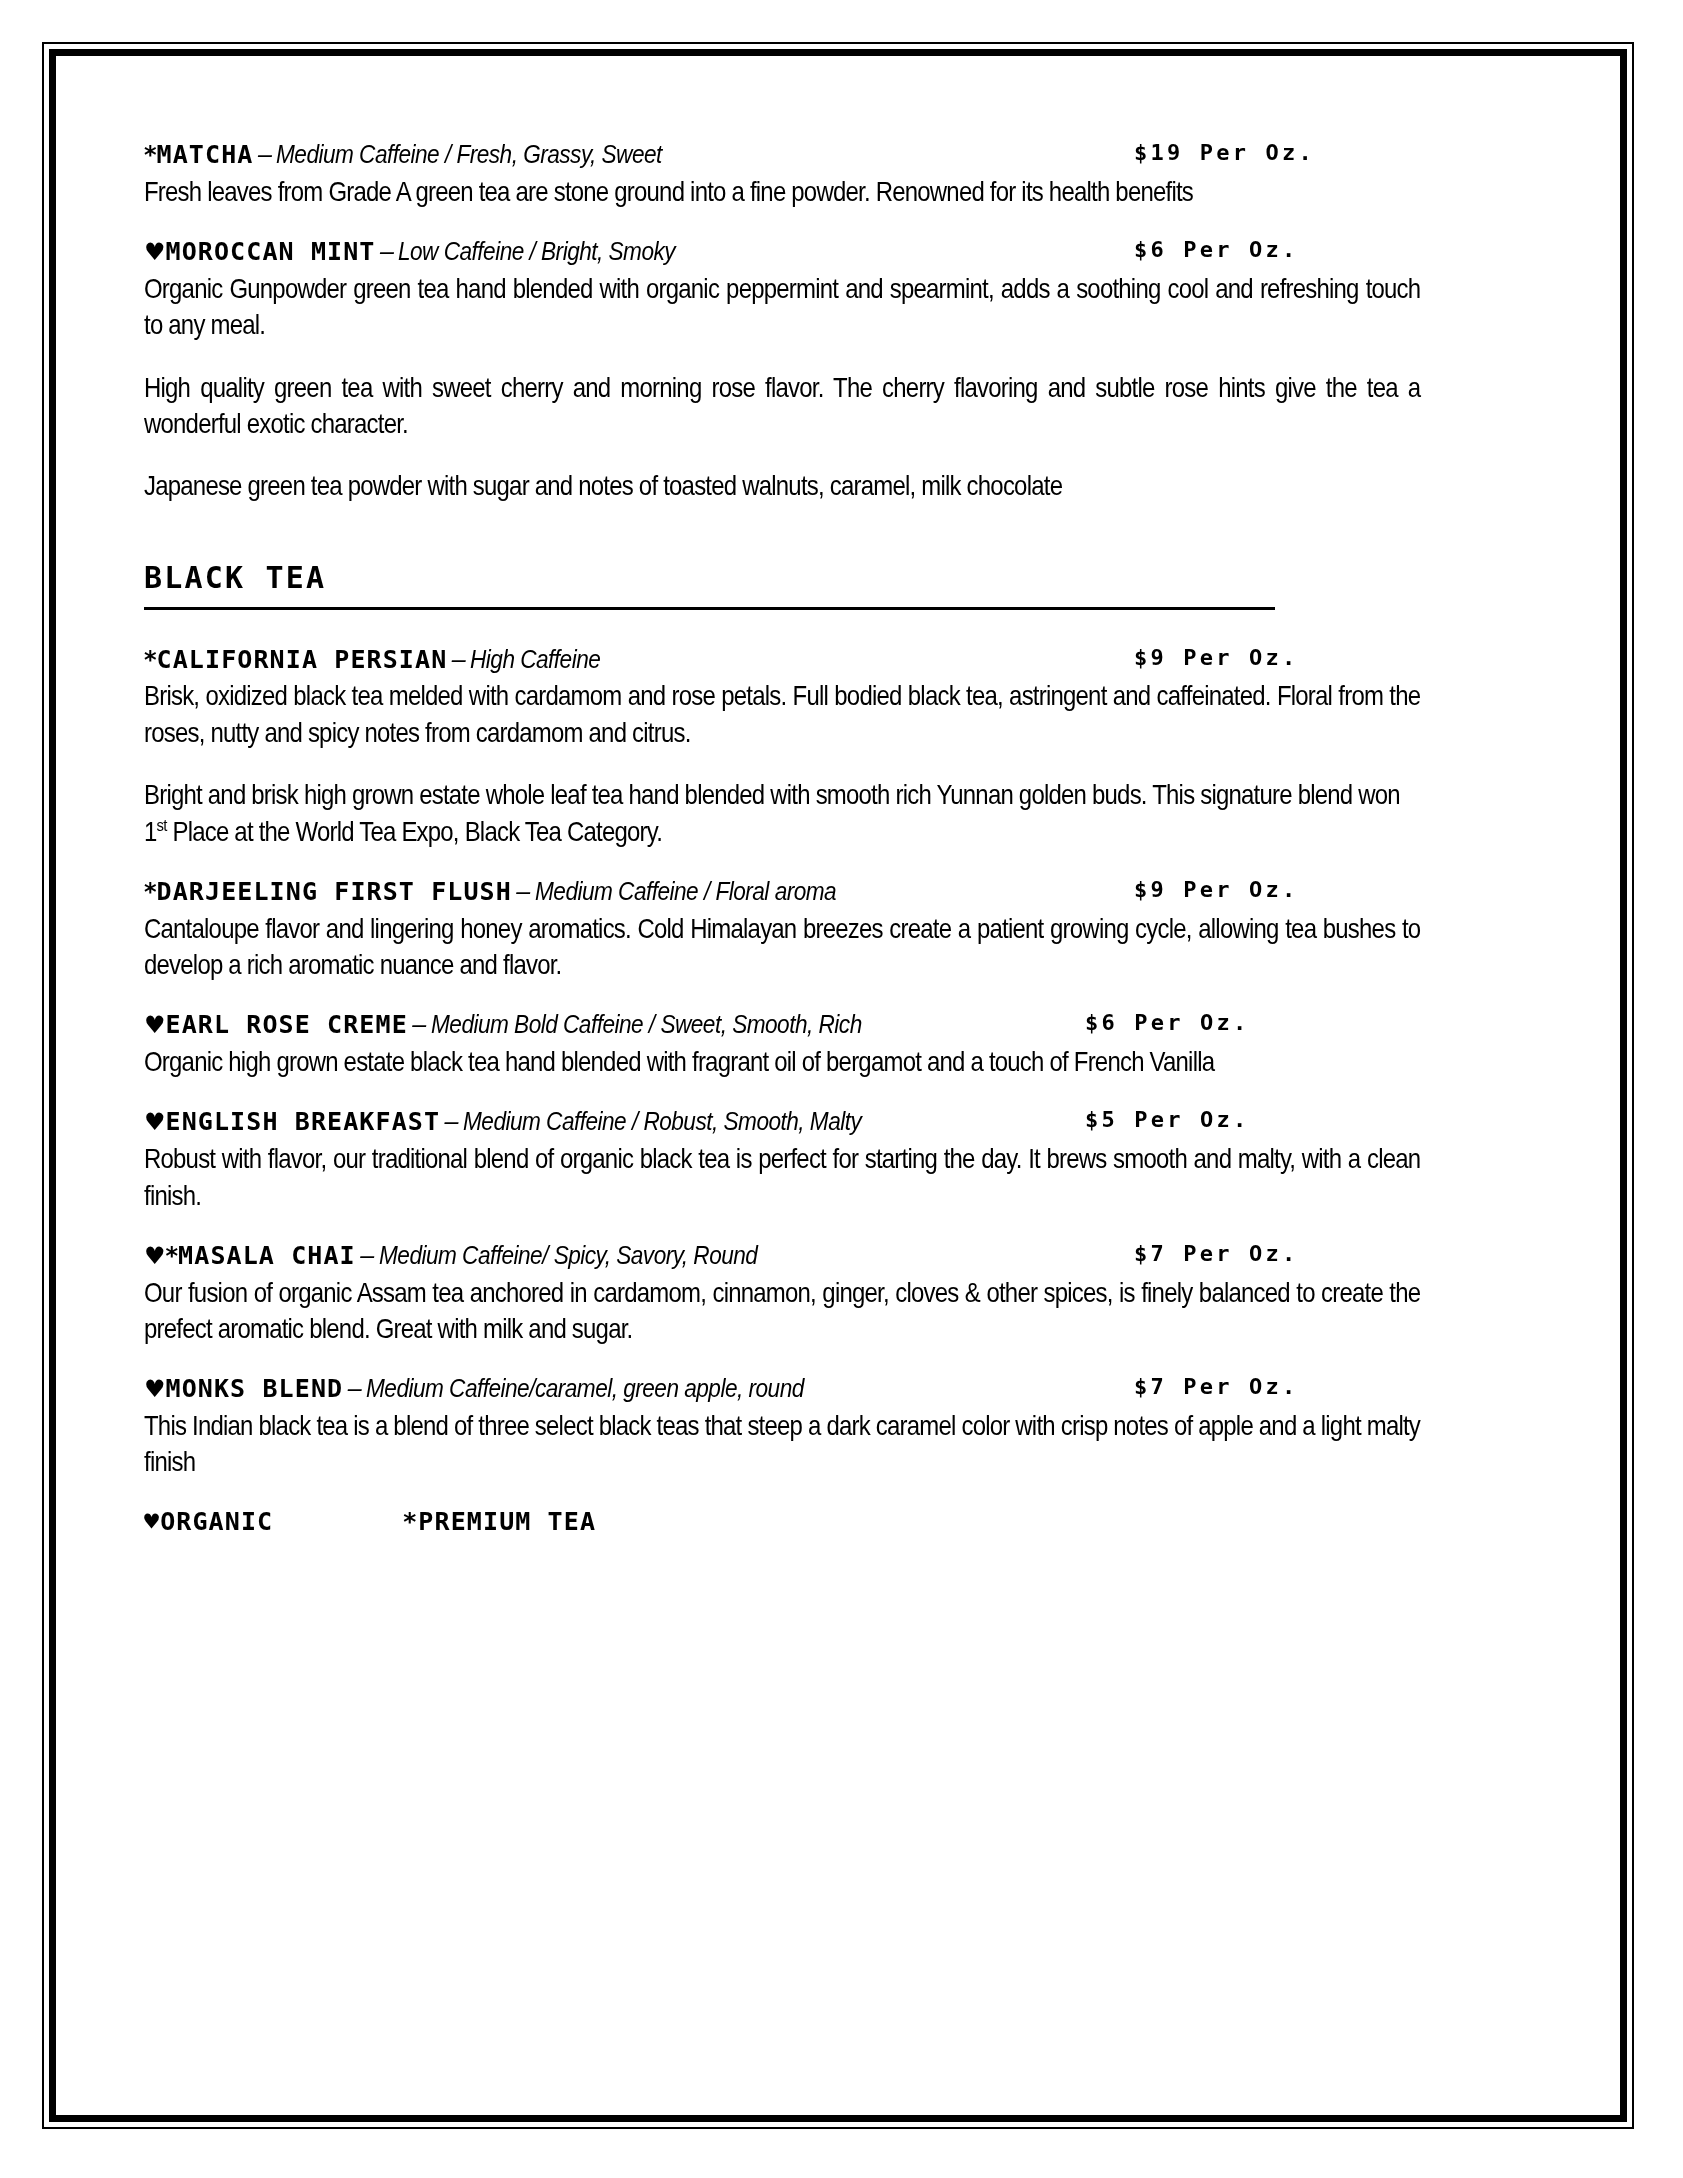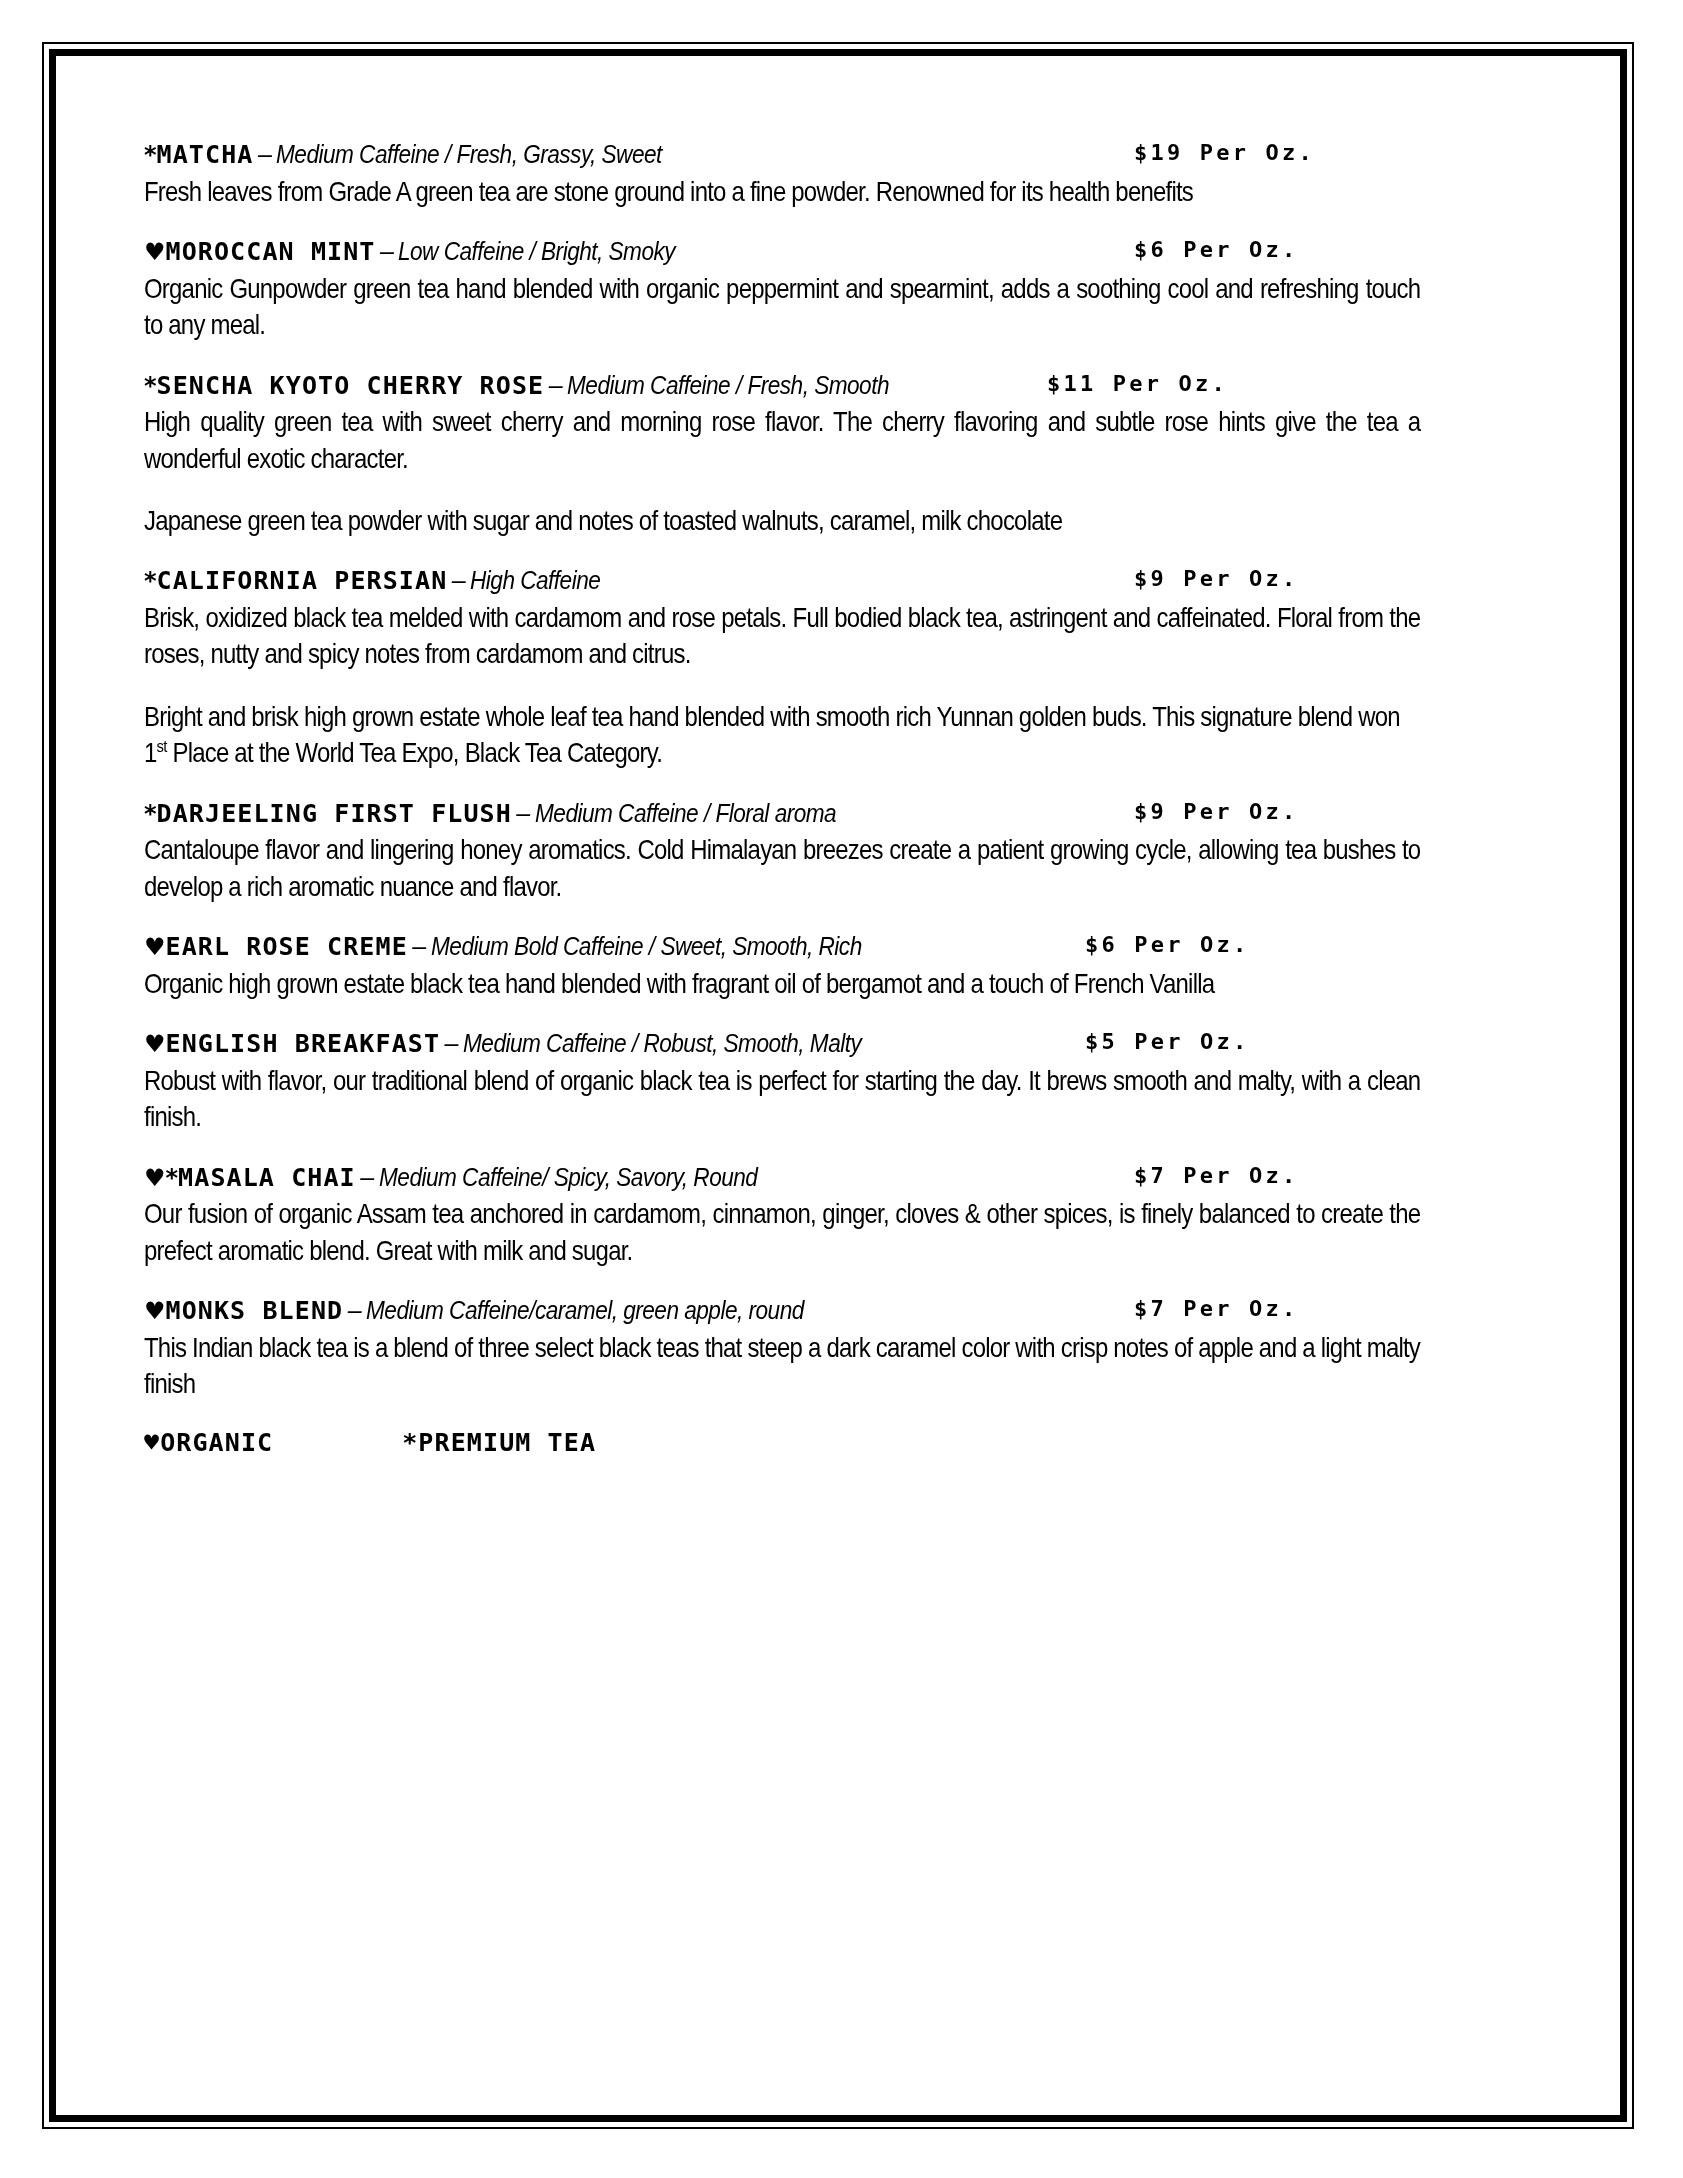--- a/index.html
+++ b/index.html
@@ -164,35 +164,33 @@
       <div class="item-headline">
         <span class="tea-name"><span class="sym">♥</span><span>MOROCCAN MINT</span></span>
         <span class="dash">–</span>
         <span class="notes">Low Caffeine / Bright, Smoky</span>
         <span class="price">$6 Per Oz.</span>
       </div>
       <div class="desc">Organic Gunpowder green tea hand blended with organic peppermint and spearmint, adds a soothing cool and refreshing touch to any meal.</div>
     </div>
 
     <div class="item">
-      <div class="item-headline">
-        <span class="tea-name"><span class="sym">*</span><span>SENCHA KYOTO CHERRY ROSE</span></span>
-        <span class="dash">–</span>
-        <span class="notes">Medium Caffeine / Fresh, Smooth</span>
-        <span class="price shift-left2">$11 Per Oz.</span>
-      </div>
       <div class="desc">High quality green tea with sweet cherry and morning rose flavor. The cherry flavoring and subtle rose hints give the tea a wonderful exotic character.</div>
     </div>
 
     <div class="item">
       <div class="desc">Japanese green tea powder with sugar and notes of toasted walnuts, caramel, milk chocolate</div>
     </div>
 
   </div>
 
+  <div class="section">
+    <div class="section-title">BLACK TEA</div>
+    <div class="section-rule"></div>
+  </div>
 
   <div>
 
     <div class="item">
       <div class="item-headline">
         <span class="tea-name"><span class="sym">*</span><span>CALIFORNIA PERSIAN</span></span>
         <span class="dash">–</span>
         <span class="notes">High Caffeine</span>
         <span class="price">$9 Per Oz.</span>
       </div>

